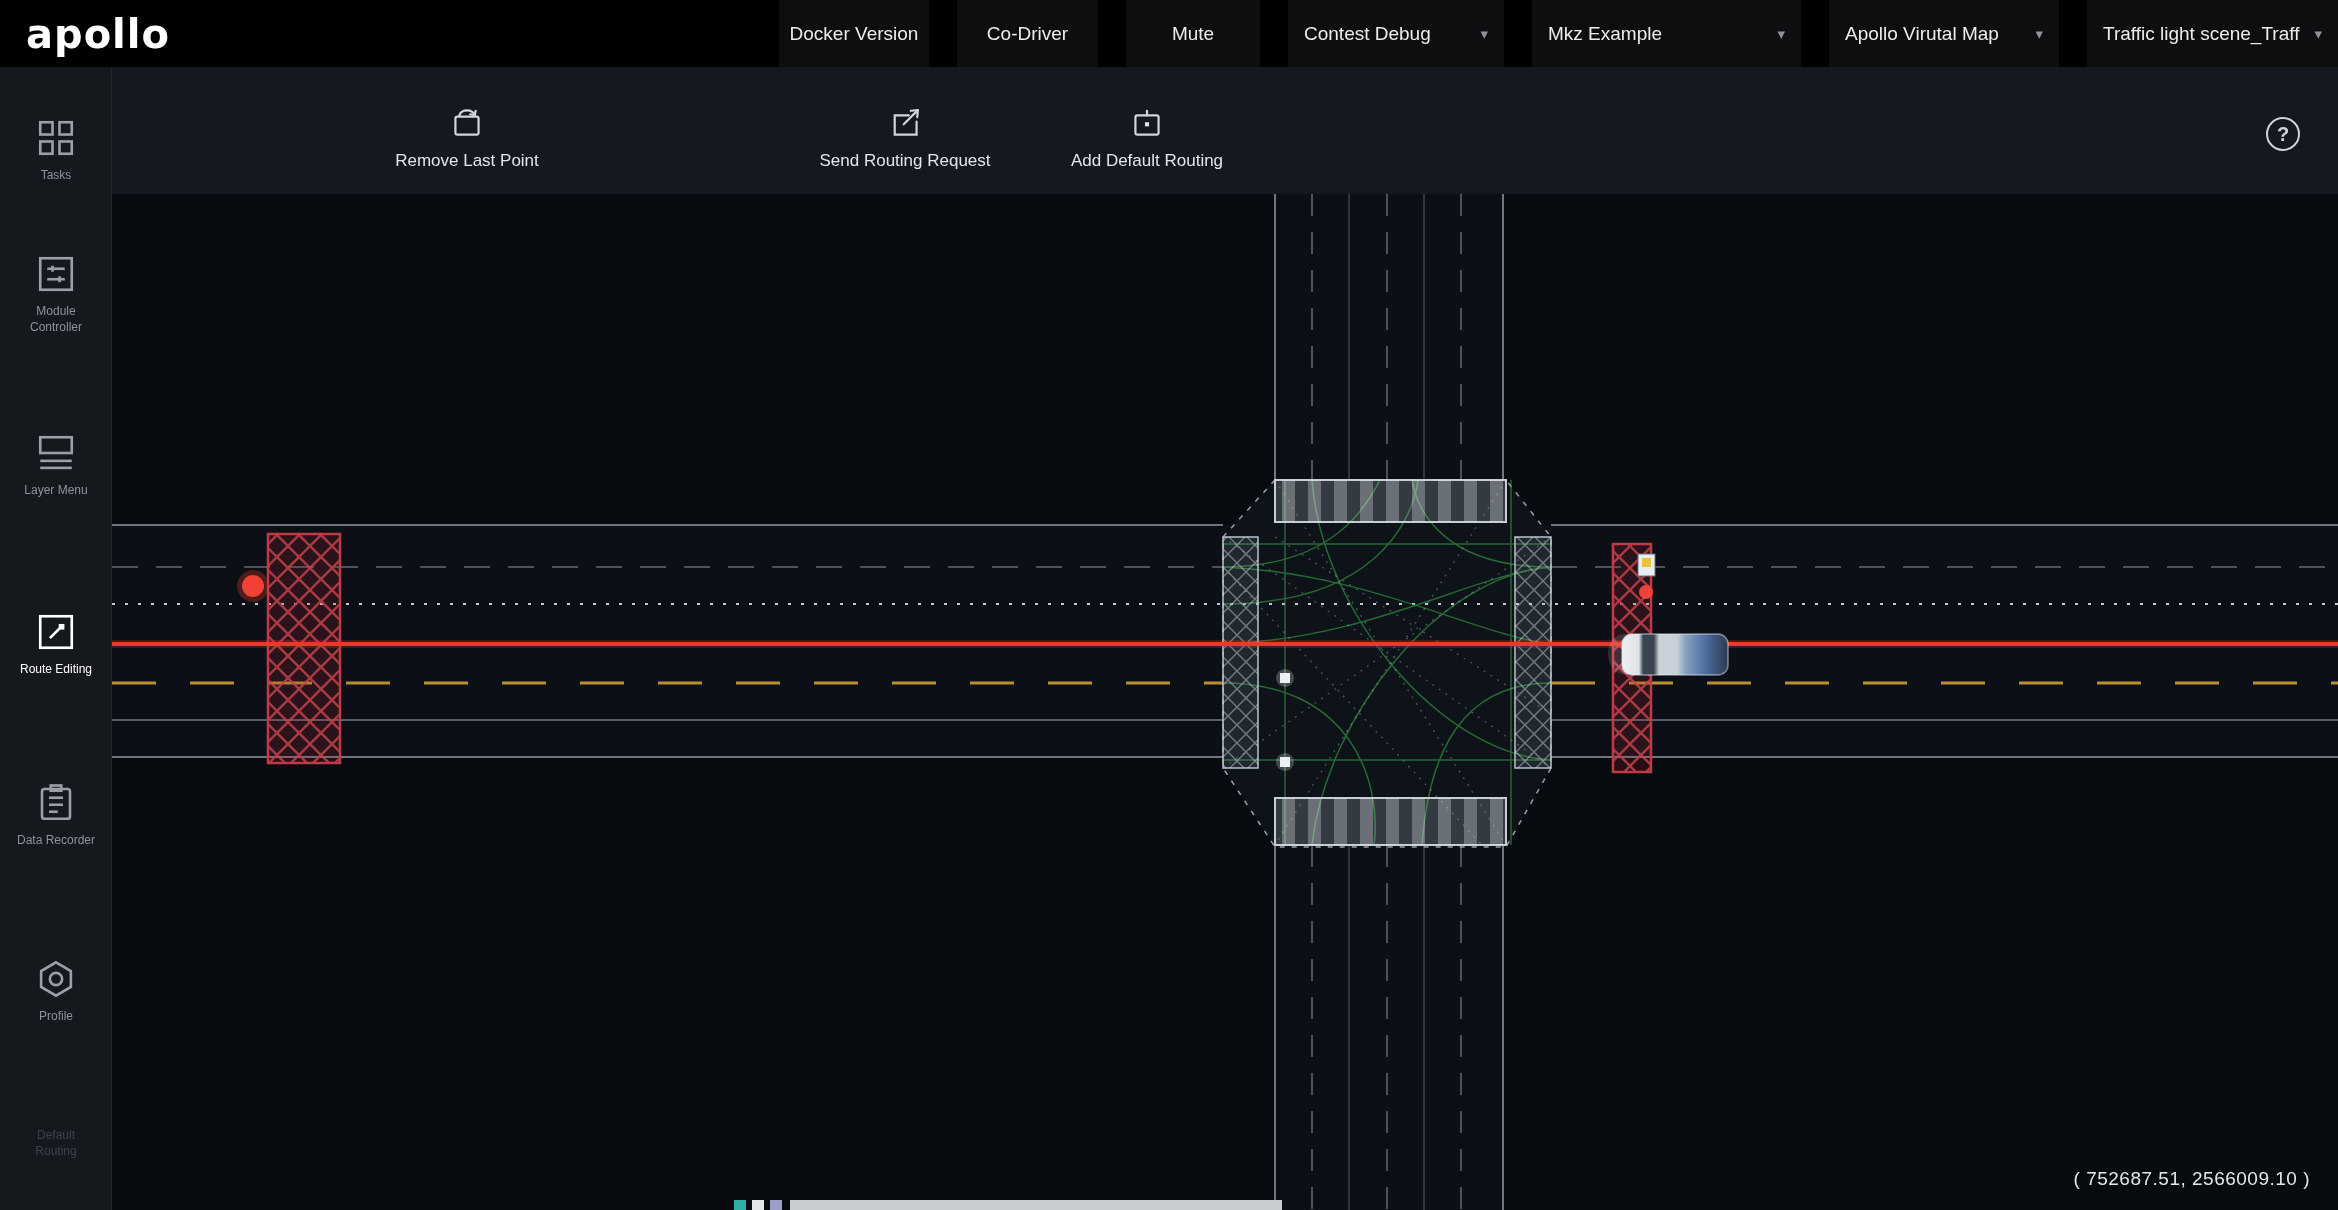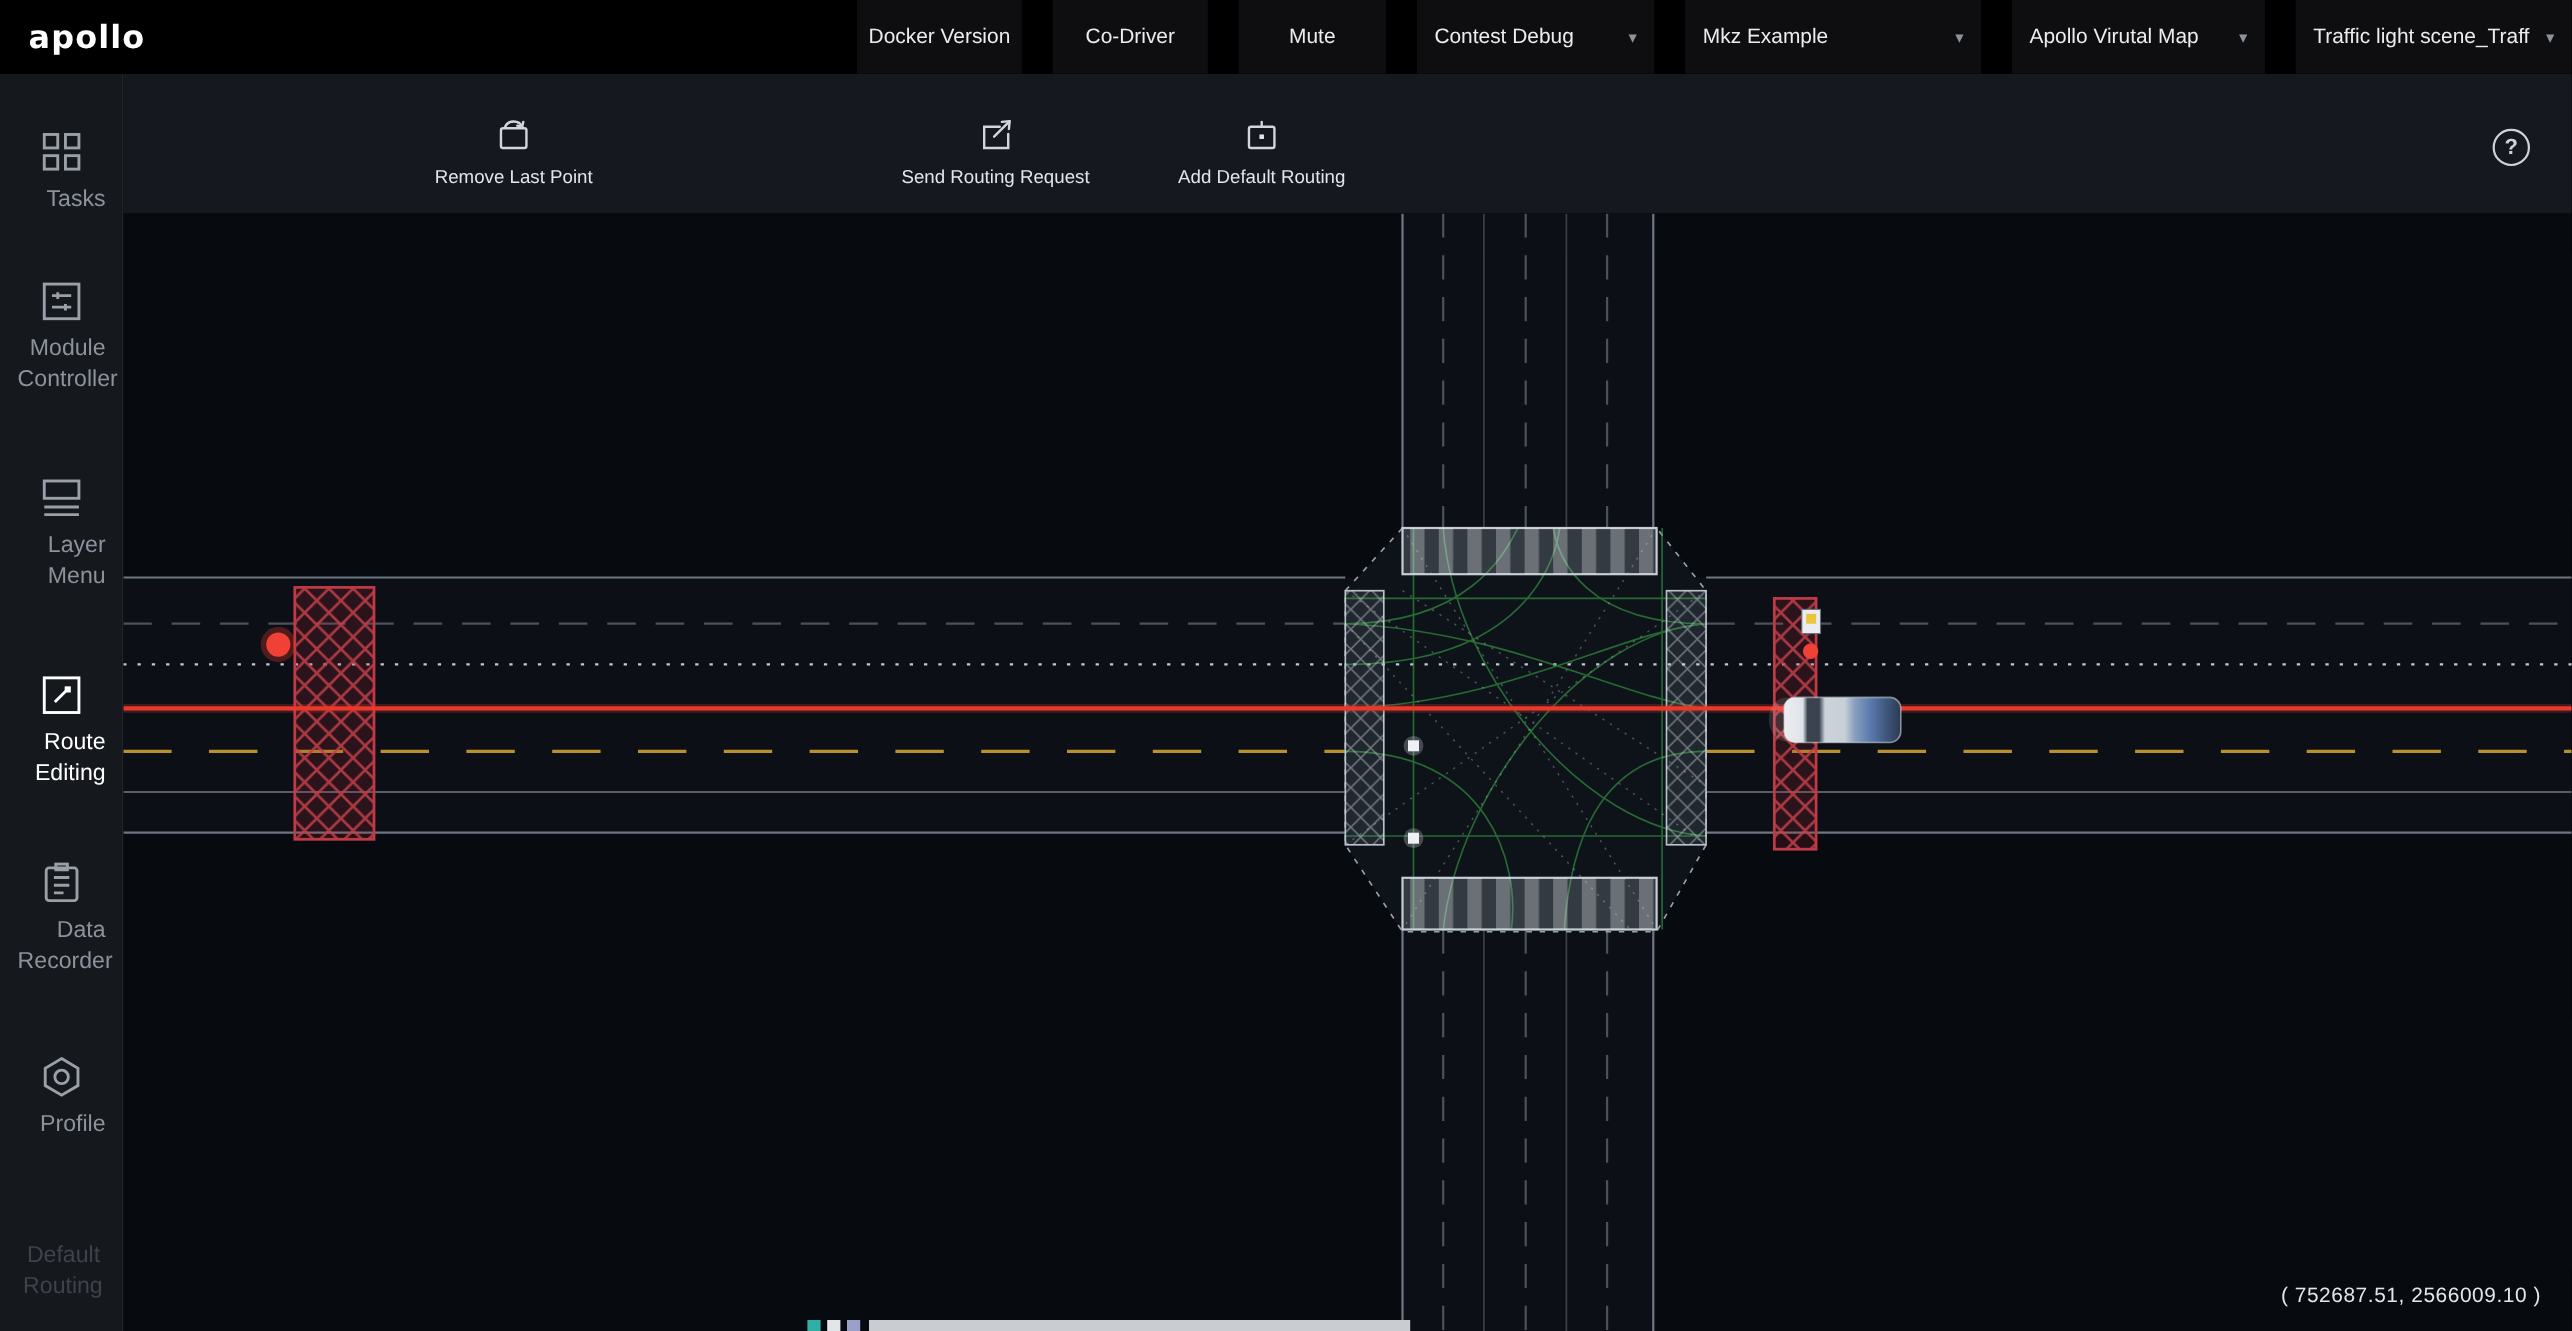--- a/index.html
+++ b/index.html
@@ -4,33 +4,33 @@
 <style>
   * { margin:0; padding:0; box-sizing:border-box; }
   html,body { width:2338px; height:1210px; background:#000; font-family:"Liberation Sans",sans-serif; overflow:hidden; position:relative; }
   :root {
     --color-route:#e8392c; --color-lane-yellow:#b8902e; --color-lane-green:#36a344;
     --color-zone-red:#c03a46; --color-crosswalk:#d5dbe2;
   }
 
   
   .header { position:absolute; left:0; top:0; width:2338px; height:67px; background:#000; display:flex; align-items:center; z-index:30; }
-  .logo { color:#fff; font-size:29px; font-weight:bold; margin-left:26px; letter-spacing:1px; font-family:"DejaVu Sans",sans-serif; }
+  .logo { color:#fff; font-size:40px; font-weight:bold; margin-left:26px; letter-spacing:1px; font-family:"DejaVu Sans",sans-serif; }
   .hbtns { position:absolute; right:0; top:0; height:67px; display:flex; gap:28px;align-items:flex-end; }
   .hbtn { height:67px; background:#0e0e10; color:#ececec; font-size:19px; display:flex; align-items:center; justify-content:center; padding:0 16px; cursor:pointer; white-space:nowrap; }
   .hbtn.drop { justify-content:space-between; }
   .caret { color:#8d939c; font-size:15px; margin-left:12px; }
 
   
   .sidebar { position:absolute; left:0; top:67px; width:112px; height:1143px; background:#15181d; border-right:1px solid #23262c; z-index:20; }
   .side-item { position:absolute; left:0; width:112px; display:flex; flex-direction:column; align-items:center; gap:8px; color:#8d939c; cursor:pointer; }
   .side-item svg { width:42px; height:42px; stroke:#9aa0a8; fill:none; stroke-width:1.5; }
   .side-item.active { color:#ffffff; }
   .side-item.active svg { stroke:#ffffff; }
-  .side-label { font-size:21px; text-align:right; width:80px; line-height:1.35; }
+  .side-label { font-size:12px; text-align:center; width:80px; line-height:1.35; }
   .side-footer { position:absolute; left:0; top:1055px; width:112px; text-align:center; color:#3e434b; font-size:15px; line-height:1.35; cursor:pointer; }
   .side-footer .side-label{ margin:5px auto; width:70px; }
 
   
   .toolbar { position:absolute; left:112px; top:67px; width:2226px; height:127px; background:#15181e; z-index:10; }
   .tool-btn { position:absolute; top:38px; width:220px; display:flex; flex-direction:column; align-items:center; gap:10px; color:#e2e5e9; cursor:pointer; }
   .tool-btn svg { width:36px; height:36px; stroke:#d2d6db; fill:none; stroke-width:1.7; stroke-linecap:round; }
   .tool-label { font-size:17px; white-space:nowrap; }
   .help { position:absolute; right:38px; top:50px; width:34px; height:34px; border:2px solid #cfd3d8; border-radius:50%; color:#cfd3d8; display:flex; align-items:center; justify-content:center; font-size:20px; font-weight:bold; cursor:pointer; }
 

